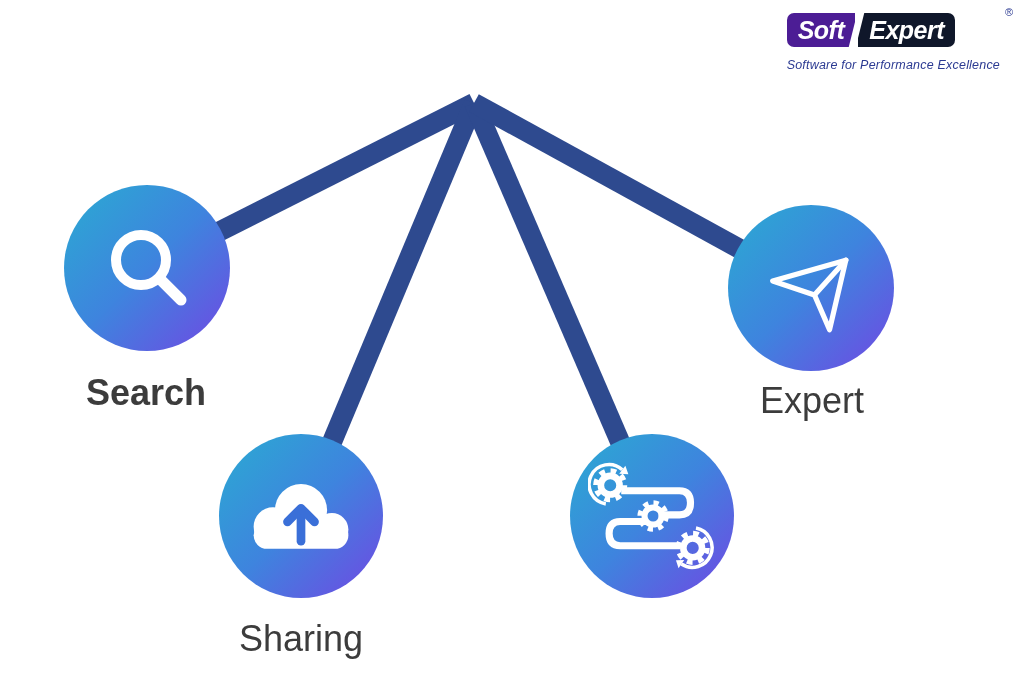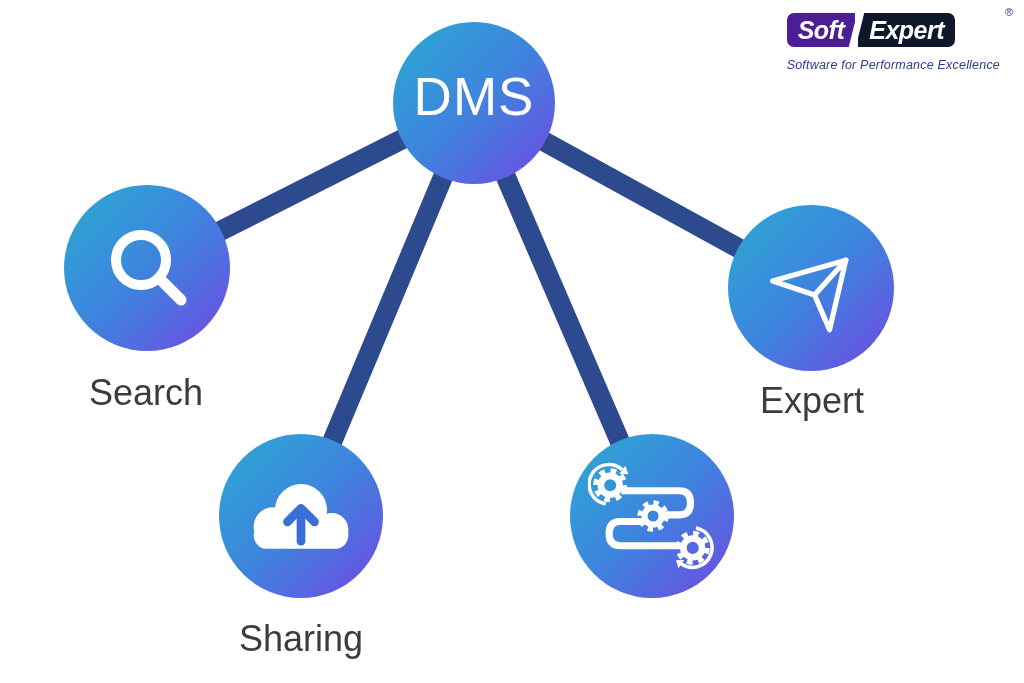--- a/index.html
+++ b/index.html
@@ -22,21 +22,21 @@
 
   .dms-text {
     color:#fff; font-size:53px; font-weight:300; letter-spacing:1px;
     transform:translateY(-7px);
   }
 
   .node-label {
     position:absolute; z-index:1; color:#3c3c3c; font-size:36px;
     font-weight:300; text-align:center; white-space:nowrap;
   }
-  .label-search  { left:46px;  width:200px; top:372px; }
+  .label-search  { left:46px;  width:200px; top:372px;font-weight:bold; }
   .label-storage { left:201px; width:200px; top:618px; }
   .label-approval{ left:543px; width:250px; top:618px; }
   .label-sharing { left:712px; width:200px; top:380px; }
 
   
   .logo { position:absolute; top:13px; right:24px; z-index:2; text-align:center; }
   .logo-badge { position:relative; display:flex; align-items:stretch; height:34px; }
   .logo-box {
     color:#fff; font-weight:bold; font-style:italic; font-size:25px;
     display:flex; align-items:center; padding:0 11px; letter-spacing:-0.5px;
@@ -63,23 +63,20 @@
 
   <svg class="connectors" width="1024" height="683">
     <g stroke="#2e4a8f" stroke-width="20">
       <line x1="474" y1="103" x2="147" y2="268"></line>
       <line x1="474" y1="103" x2="301" y2="516"></line>
       <line x1="474" y1="103" x2="652" y2="516"></line>
       <line x1="474" y1="103" x2="811" y2="288"></line>
     </g>
   </svg>
 
-  <div class="node node-dms">
-    <span class="dms-text">DMS</span>
-  </div>
 
   <div class="node node-search">
     <svg width="100" height="100" viewBox="0 0 100 100">
       <circle cx="44" cy="42" r="25" fill="none" stroke="#ffffff" stroke-width="10"></circle>
       <line x1="63" y1="61" x2="84" y2="82" stroke="#ffffff" stroke-width="11" stroke-linecap="round"></line>
     </svg>
   </div>
 
   <div class="node node-storage">
     <svg width="116" height="90" viewBox="0 0 120 92">

